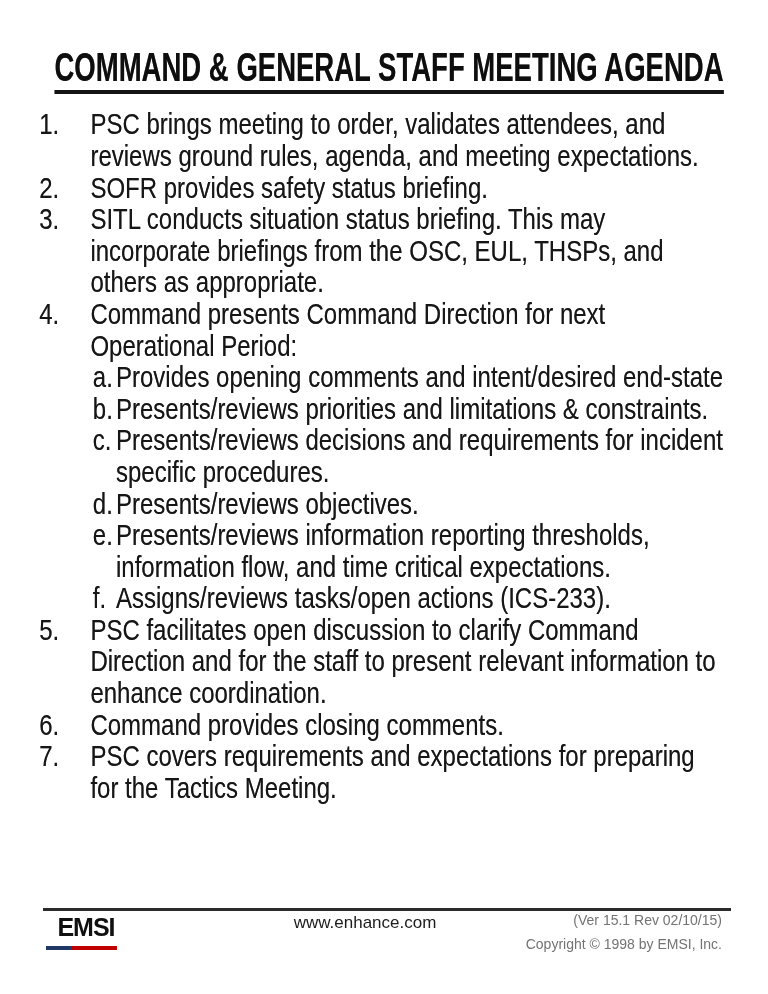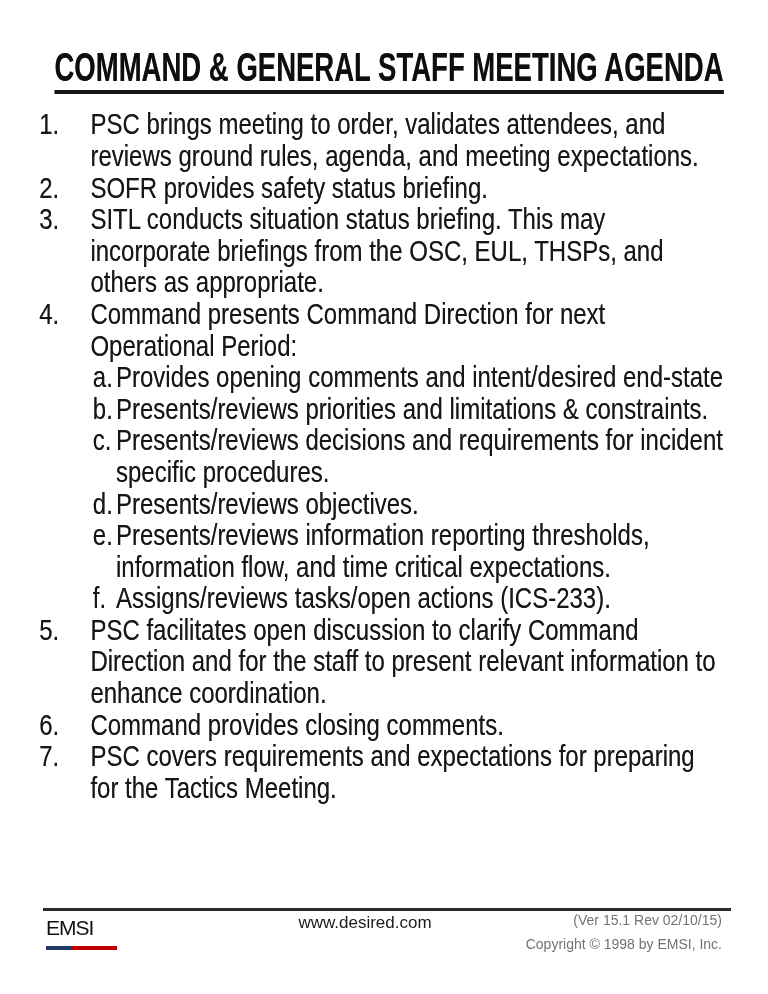--- a/index.html
+++ b/index.html
@@ -62,23 +62,24 @@
   .rule {
     position: absolute; left: 43px; top: 908px;
     width: 688px; height: 3px;
     background: #2b2b2b;
   }
   .logo {
     position: absolute; left: 46px; top: 910px;
     width: 80px;
   }
   .logo-text {
-    font-size: 21px; font-weight: normal;
+    font-size: 25px; font-weight: bold;
     letter-spacing: -1px; color: #101010;
     line-height: 35px;
+    text-align: center;
   }
   .logo-underline {
     display: flex; width: 71px; height: 4px; margin-top: 1px;
   }
   .lu-left { width: 25px; height: 4px; }
   .lu-right { flex: 1; height: 4px; }
 
   .website {
     position: absolute; left: 250px; top: 913px; width: 230px;
     text-align: center; font-size: 17px; color: #1c1c1c;
@@ -181,20 +182,20 @@
   <div class="rule"></div>
 
   <div class="logo">
     <div class="logo-text">EMSI</div>
     <div class="logo-underline">
       <span class="lu-left" style="background: rgb(31, 56, 100);"></span>
       <span class="lu-right" style="background: rgb(192, 0, 0);"></span>
     </div>
   </div>
 
-  <div class="website">www.desired.com</div>
+  <div class="website">www.enhance.com</div>
 
   <div class="verinfo">
     <div>(Ver 15.1 Rev 02/10/15)</div>
     <div>Copyright © 1998 by EMSI, Inc.</div>
   </div>
 
 </div>
 
 </body></html>

